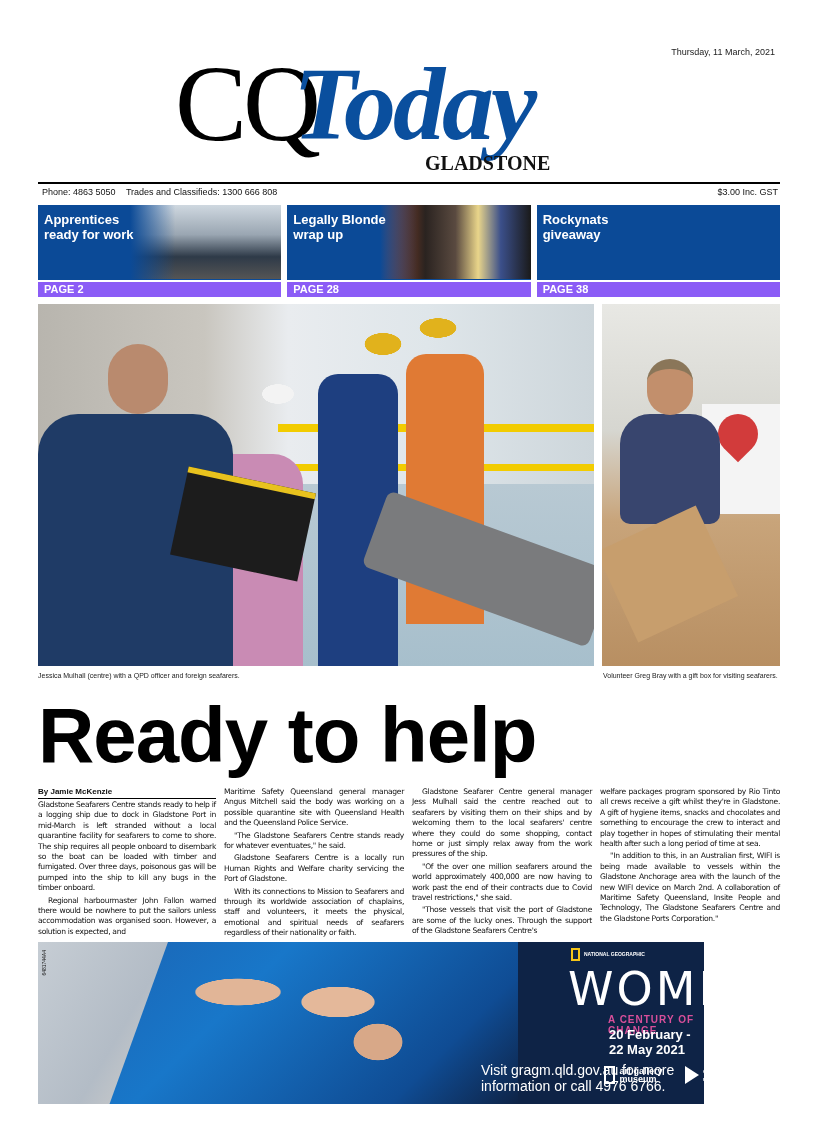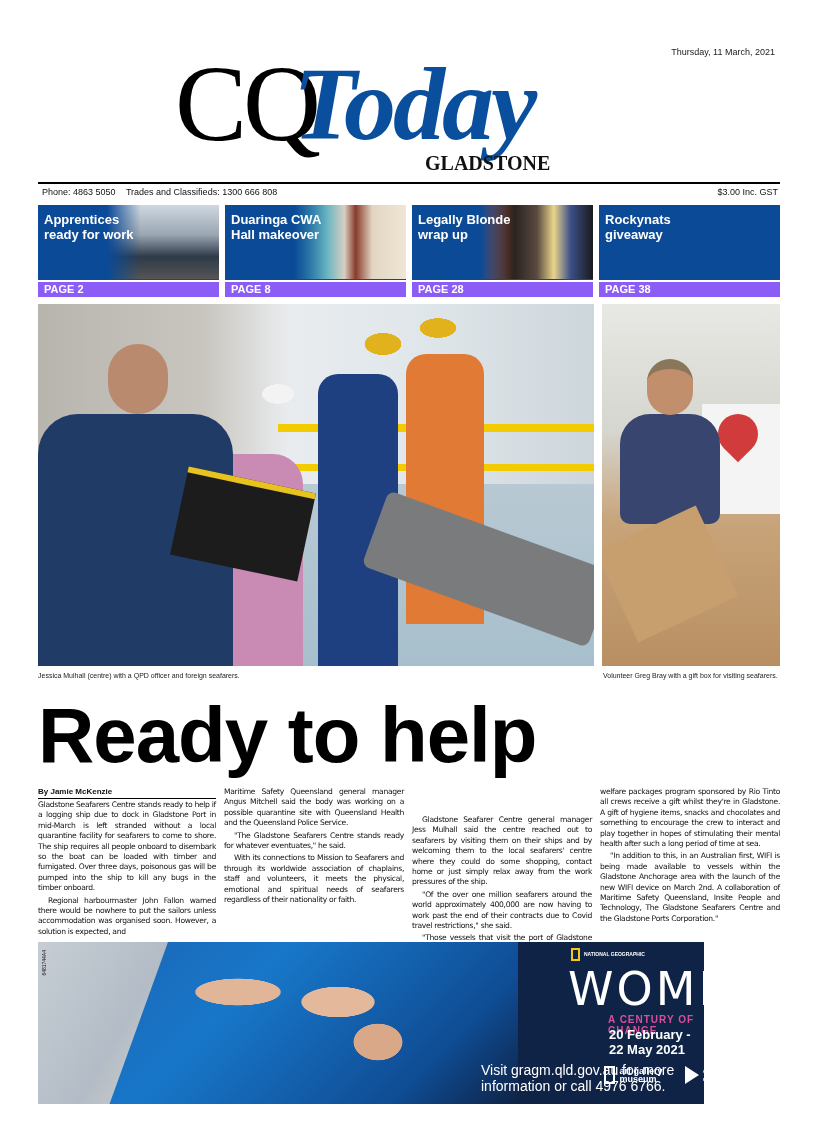--- a/index.html
+++ b/index.html
@@ -63,21 +63,21 @@
   
   .headline { position: absolute; top: 690px; left: 38px; font-family: "Liberation Sans", sans-serif; font-weight: bold; font-size: 78px; line-height: 90px; letter-spacing: -1px; color: #000; }
 
   
   .byline { position: absolute; top: 787px; left: 38px; width: 178px; font-size: 8px; font-weight: bold; padding-bottom: 2px; border-bottom: 1px solid #000; }
   .col { position: absolute; font-size: 7.6px; line-height: 10.4px; color: #111; text-align: justify; font-family: "DejaVu Sans", sans-serif; letter-spacing: -0.3px; }
   .col p { margin: 0; }
   .col p + p { text-indent: 10px; margin-top: 2px; }
   .col1 { top: 800px; left: 38px; width: 178px; }
   .col2 { top: 787px; left: 224px; width: 180px; }
-  .col3 { top: 787px; left: 412px; width: 180px; margin-top: 28px; }
+  .col3 { top: 787px; left: 412px; width: 180px; }
   .col3 p:first-child { text-indent: 10px; }
   .col4 { top: 787px; left: 600px; width: 180px; }
 
   
   .ad { position: absolute; top: 942px; left: 38px; width: 666px; height: 162px; overflow: hidden; background: #0e2346; }
   .ad-img { position: absolute; left: 0; top: 0; width: 480px; height: 162px;
     background:
       radial-gradient(ellipse 60px 25px at 300px 60px, #e4b89a 60%, transparent 62%),
       radial-gradient(ellipse 70px 22px at 200px 50px, #e1b597 60%, transparent 62%),
       radial-gradient(ellipse 40px 30px at 340px 100px, #d8a888 60%, transparent 62%),
@@ -115,25 +115,20 @@
   </div>
   <span>$3.00 Inc. GST</span>
 </div>
 
 <div class="teasers">
   <div class="teaser t1">
     <div class="t-img"></div>
     <div class="t-title">Apprentices ready for work</div>
     <div class="t-page">PAGE 2</div>
   </div>
-  <div class="teaser t2">
-    <div class="t-img"></div>
-    <div class="t-title">Duaringa CWA Hall makeover</div>
-    <div class="t-page">PAGE 8</div>
-  </div>
   <div class="teaser t3">
     <div class="t-img"></div>
     <div class="t-title">Legally Blonde wrap up</div>
     <div class="t-page">PAGE 28</div>
   </div>
   <div class="teaser t4">
     <div class="t-title">Rockynats giveaway</div>
     <div class="t-page">PAGE 38</div>
   </div>
 </div>
@@ -164,20 +159,21 @@
 <h1 class="headline">Ready to help</h1>
 
 <div class="byline">By Jamie McKenzie</div>
 <div class="col col1">
   <p>Gladstone Seafarers Centre stands ready to help if a logging ship due to dock in Gladstone Port in mid-March is left stranded without a local quarantine facility for seafarers to come to shore. The ship requires all people onboard to disembark so the boat can be loaded with timber and fumigated. Over three days, poisonous gas will be pumped into the ship to kill any bugs in the timber onboard.</p>
   <p>Regional harbourmaster John Fallon warned there would be nowhere to put the sailors unless accommodation was organised soon. However, a solution is expected, and</p>
 </div>
 <div class="col col2">
   <p>Maritime Safety Queensland general manager Angus Mitchell said the body was working on a possible quarantine site with Queensland Health and the Queensland Police Service.</p>
   <p>"The Gladstone Seafarers Centre stands ready for whatever eventuates," he said.</p>
+  <p>Gladstone Seafarers Centre is a locally run Human Rights and Welfare charity servicing the Port of Gladstone.</p>
   <p>With its connections to Mission to Seafarers and through its worldwide association of chaplains, staff and volunteers, it meets the physical, emotional and spiritual needs of seafarers regardless of their nationality or faith.</p>
 </div>
 <div class="col col3">
   <p>Gladstone Seafarer Centre general manager Jess Mulhall said the centre reached out to seafarers by visiting them on their ships and by welcoming them to the local seafarers' centre where they could do some shopping, contact home or just simply relax away from the work pressures of the ship.</p>
   <p>"Of the over one million seafarers around the world approximately 400,000 are now having to work past the end of their contracts due to Covid travel restrictions," she said.</p>
   <p>"Those vessels that visit the port of Gladstone are some of the lucky ones. Through the support of the Gladstone Seafarers Centre's</p>
 </div>
 <div class="col col4">
   <p>welfare packages program sponsored by Rio Tinto all crews receive a gift whilst they're in Gladstone. A gift of hygiene items, snacks and chocolates and something to encourage the crew to interact and play together in hopes of stimulating their mental health after such a long period of time at sea.</p>
   <p>"In addition to this, in an Australian first, WIFI is being made available to vessels within the Gladstone Anchorage area with the launch of the new WIFI device on March 2nd. A collaboration of Maritime Safety Queensland, Insite People and Technology, The Gladstone Seafarers Centre and the Gladstone Ports Corporation."</p>

